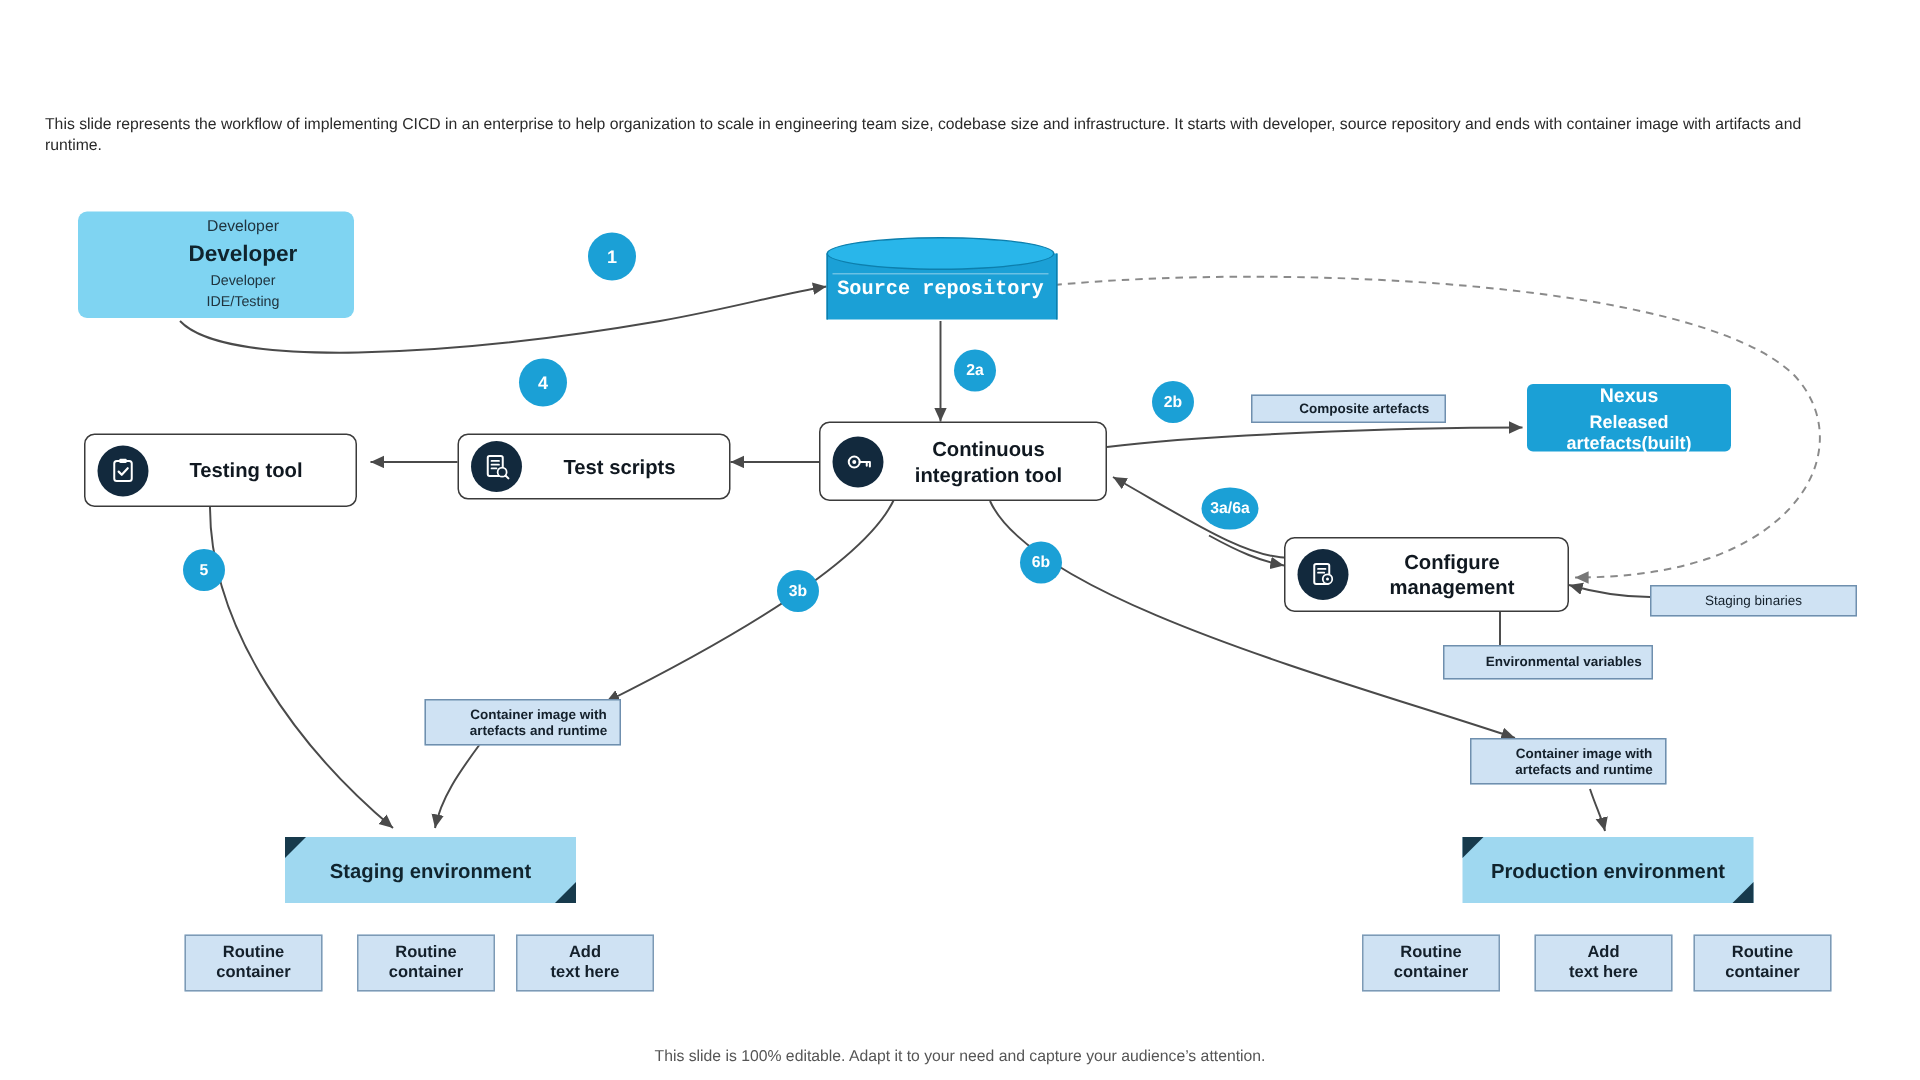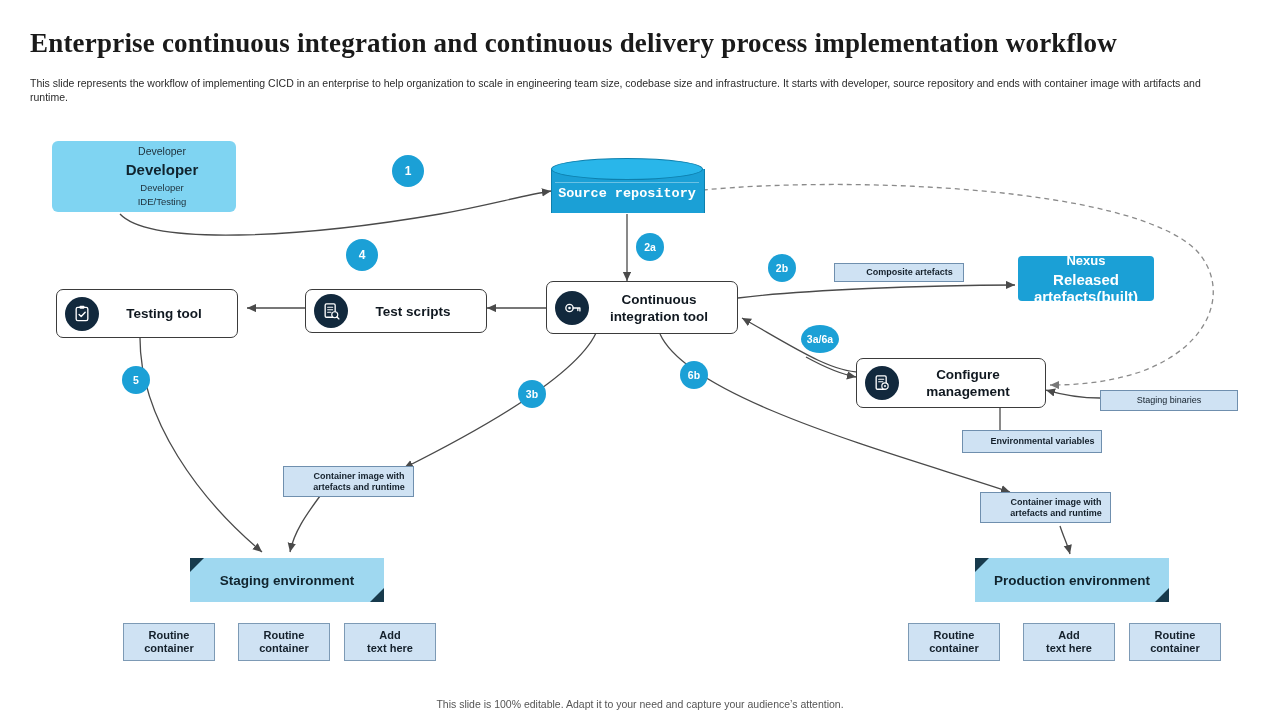--- a/index.html
+++ b/index.html
@@ -155,21 +155,21 @@
   }
   .badge-icon svg { display: block; }
 
   
   .nexus {
     background: #1ba0d6;
     border-radius: 4px;
     color: #ffffff;
   }
   .nexus .n-title { font-size: 13px; font-weight: bold; }
-  .nexus .n-sub { font-size: 15px; font-weight: bold; margin-top: 3px; }
+  .nexus .n-sub { font-size: 12px; font-weight: bold; margin-top: 3px; }
 
   
   .tag {
     position: absolute;
     box-sizing: border-box;
     background: #cfe2f3;
     border: 1px solid #6f8fae;
     display: flex;
     align-items: center;
     justify-content: center;
@@ -231,21 +231,20 @@
     line-height: 13px;
   }
 </style>
 </head>
 <body>
 
 <div id="stage">
 
   <div class="topbar"></div>
 
-  <div class="title">Enterprise continuous integration and continuous delivery process implementation workflow</div>
   <div class="subtitle">This slide represents the workflow of implementing CICD  in an enterprise to help organization to scale in engineering team size, codebase size and infrastructure. It starts with developer, source repository and ends with container image with artifacts and runtime.</div>
 
   <svg id="wires" viewBox="0 0 1280 720">
     <defs>
       <marker id="arrow" markerWidth="9" markerHeight="9" refX="7" refY="3.2" orient="auto">
         <path d="M0,0 L7,3.2 L0,6.4 z" fill="#4a4a4a"></path>
       </marker>
       <marker id="arrowd" markerWidth="9" markerHeight="9" refX="7" refY="3.2" orient="auto">
         <path d="M0,0 L7,3.2 L0,6.4 z" fill="#777777"></path>
       </marker>

